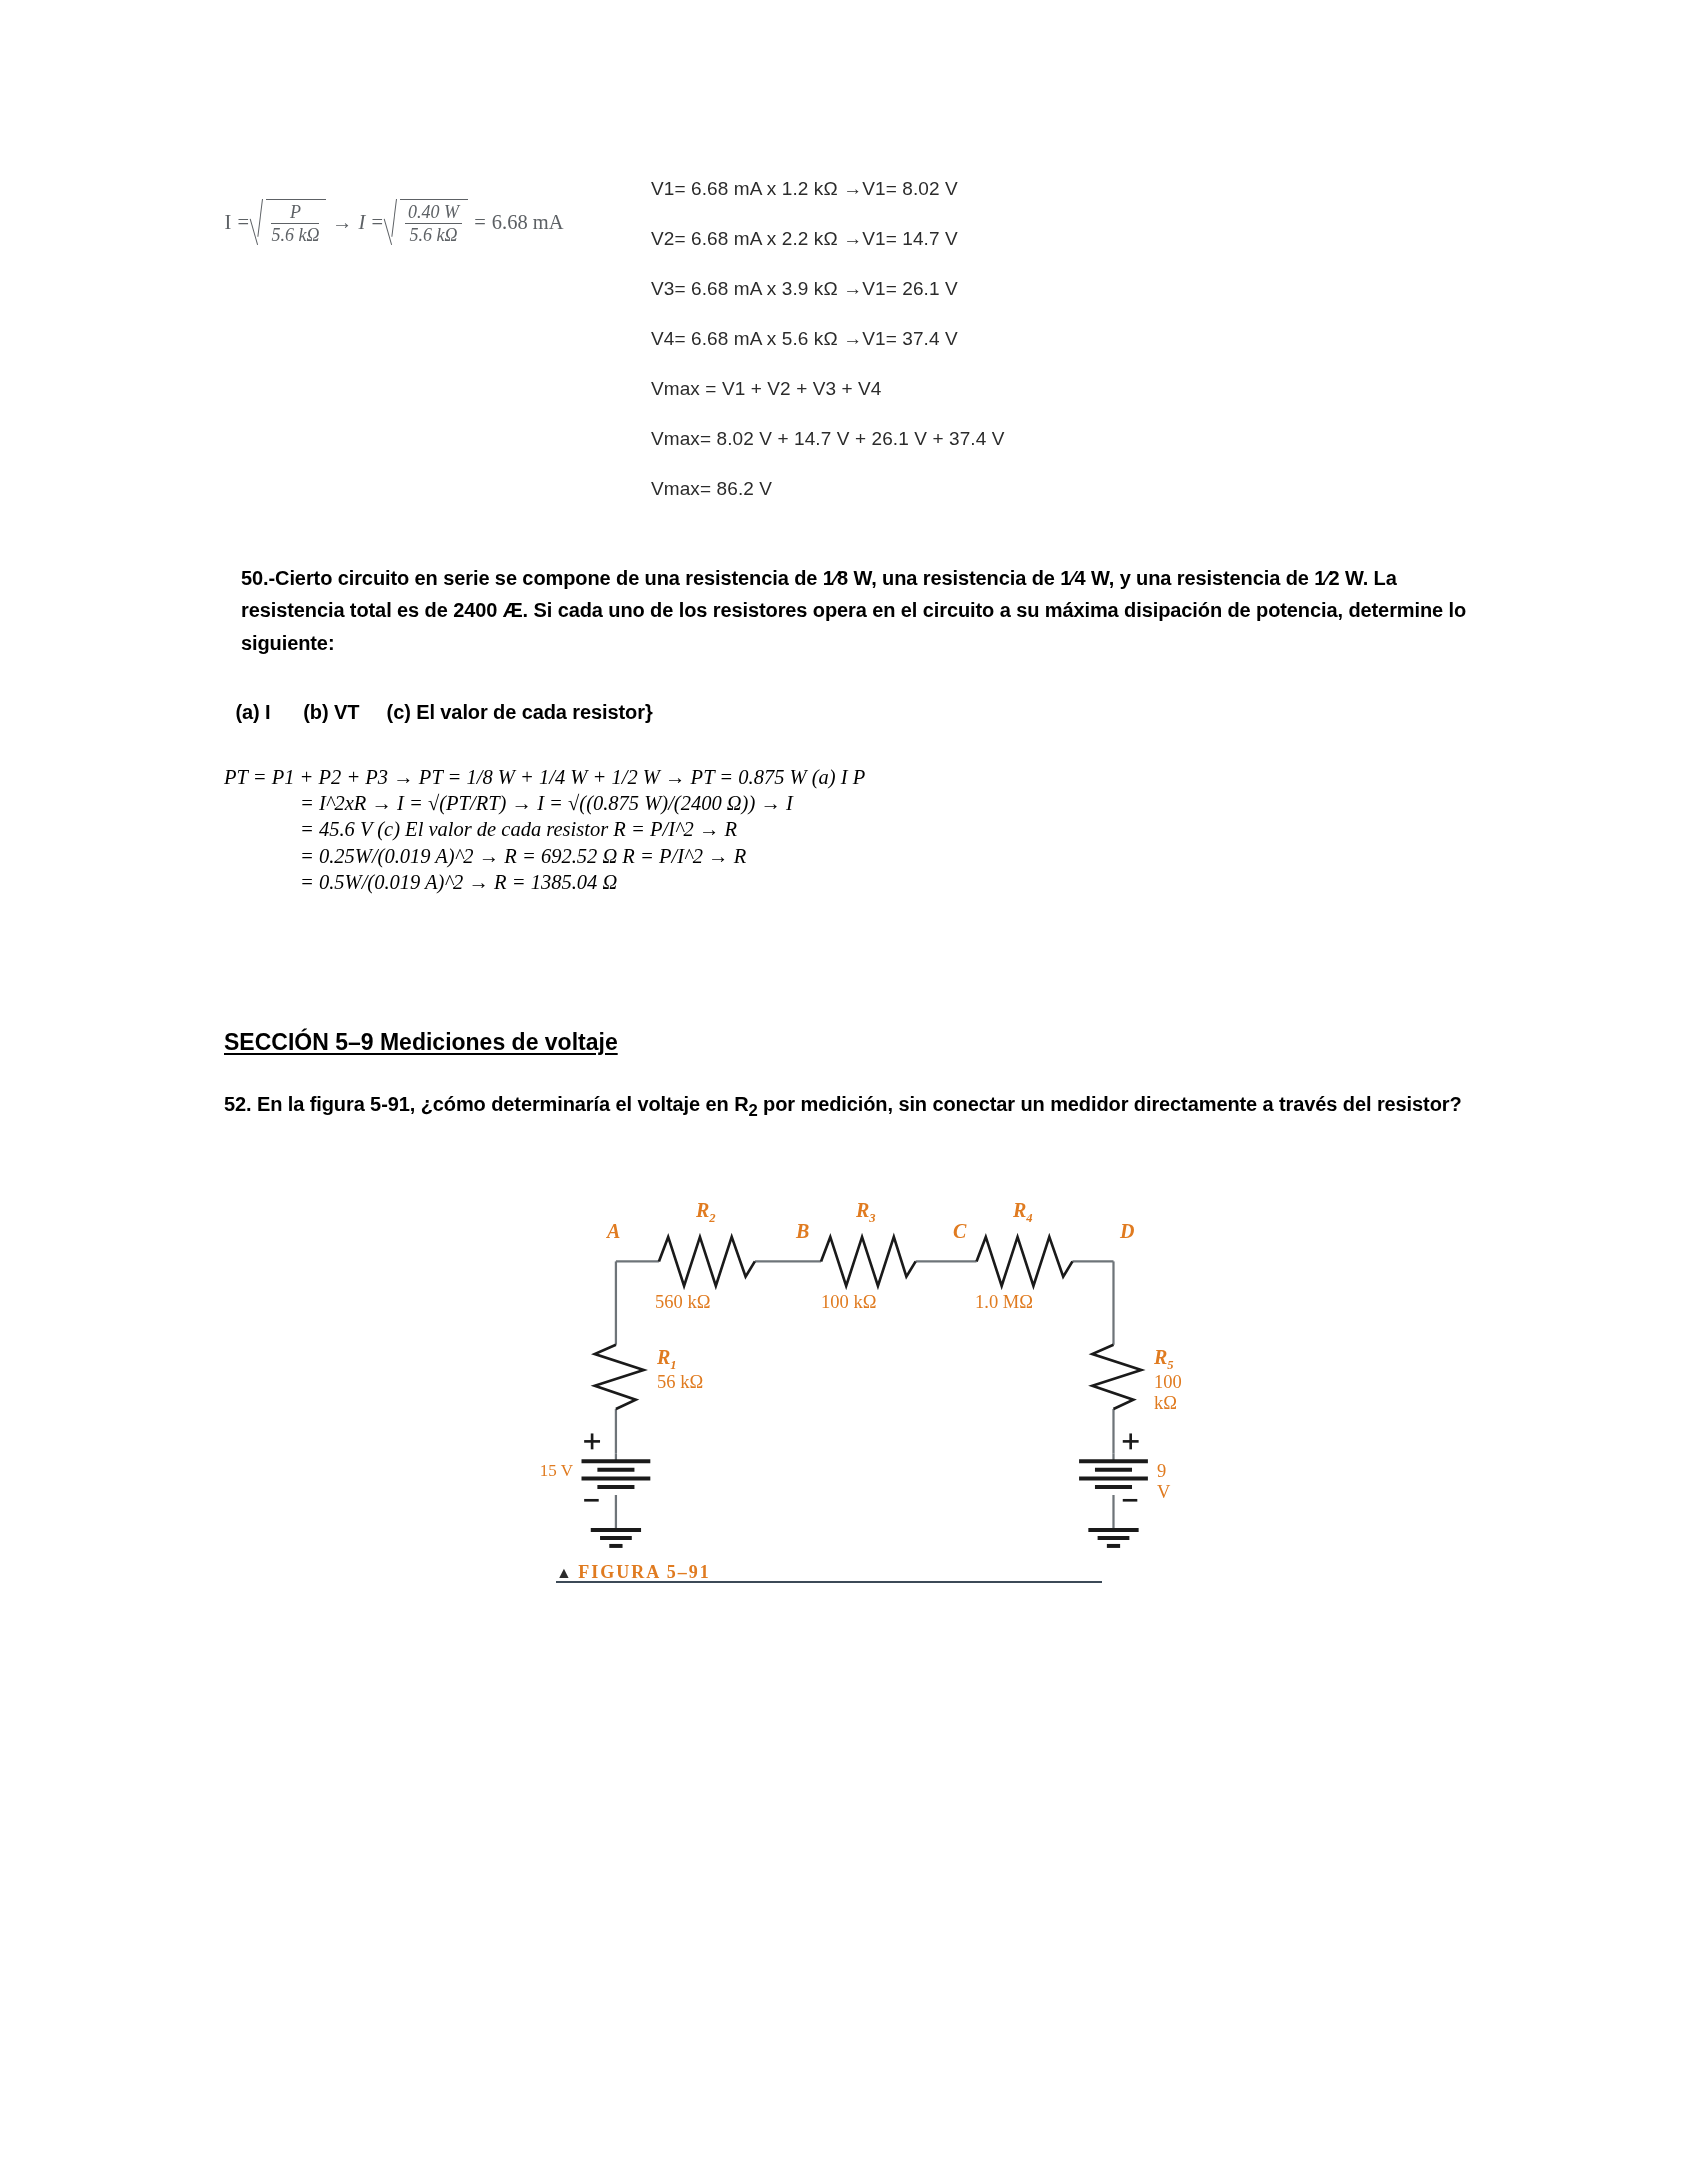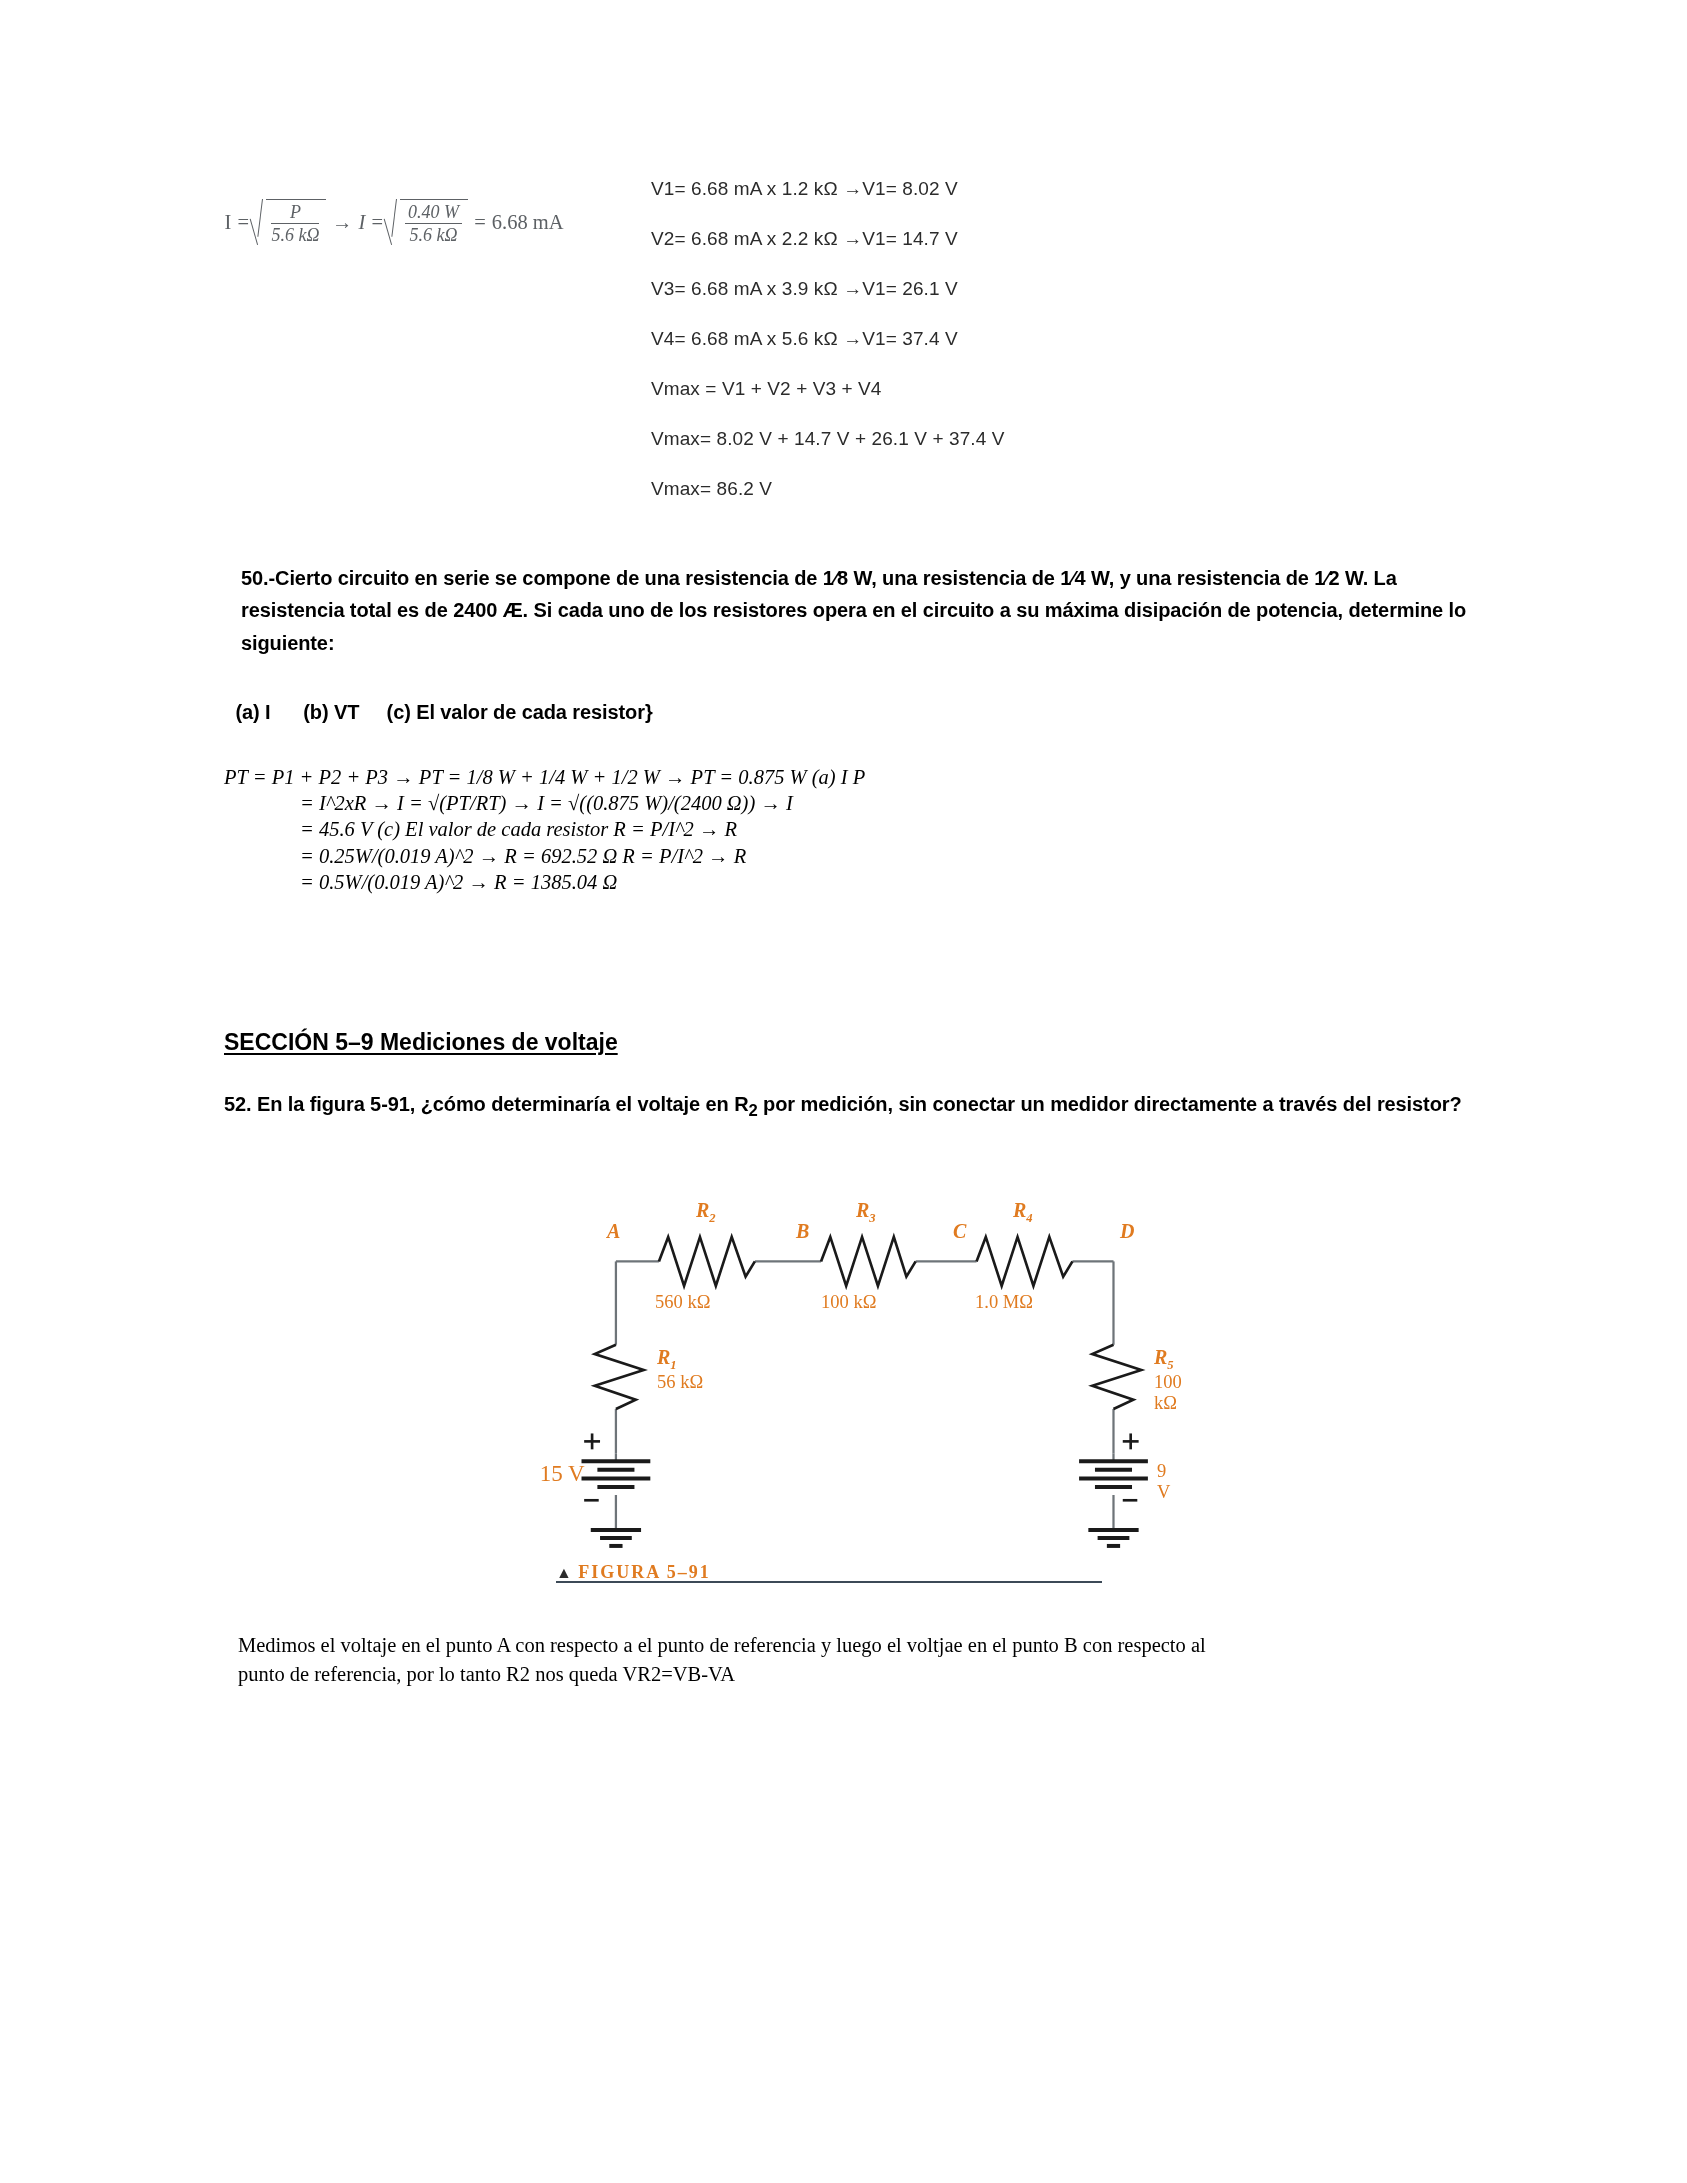--- a/index.html
+++ b/index.html
@@ -343,24 +343,23 @@
 
       <span style="position:absolute;left:470px;top:14.6px;color:#e07b20;font-family:'Liberation Serif',serif;font-style:italic;font-weight:bold;font-size:20px;"><span>R</span><sub style="font-size:12.6px;">4</sub></span>
       <span style="position:absolute;left:432px;top:108px;color:#e07b20;font-family:'Liberation Serif',serif;font-size:18.5px;">1.0 MΩ</span>
 
       <span style="position:absolute;left:114px;top:162px;color:#e07b20;font-family:'Liberation Serif',serif;font-style:italic;font-weight:bold;font-size:20px;"><span>R</span><sub style="font-size:12.6px;">1</sub></span>
       <span style="position:absolute;left:114px;top:188px;color:#e07b20;font-family:'Liberation Serif',serif;font-size:18.5px;">56 kΩ</span>
 
       <span style="position:absolute;left:611px;top:162px;color:#e07b20;font-family:'Liberation Serif',serif;font-style:italic;font-weight:bold;font-size:20px;"><span>R</span><sub style="font-size:12.6px;">5</sub></span>
       <span style="position:absolute;left:611px;top:188px;color:#e07b20;font-family:'Liberation Serif',serif;font-size:18.5px;">100 kΩ</span>
 
-      <span style="position:absolute;left:-3.3px;top:277px;color:#e07b20;font-family:'Liberation Serif',serif;font-size:23px;">15 V</span>
+      <span style="position:absolute;left:-3.3px;top:277px;color:#e07b20;font-family:'Liberation Serif',serif;font-size:17px;">15 V</span>
       <span style="position:absolute;left:614px;top:277px;color:#e07b20;font-family:'Liberation Serif',serif;font-size:18.5px;">9 V</span>
     </div>
   </div>
 
   <div class="fig-caption"><span class="tri">▲</span>&nbsp;<span>FIGURA 5–91</span></div>
   <div class="fig-rule"></div>
 
-  <div class="closing">Medimos el voltaje en el punto A con respecto a el punto de referencia y luego el voltjae en el punto B con respecto al punto de referencia, por lo tanto R2 nos queda VR2=VB-VA</div>
 
 </div>
 
 
 </body></html>

